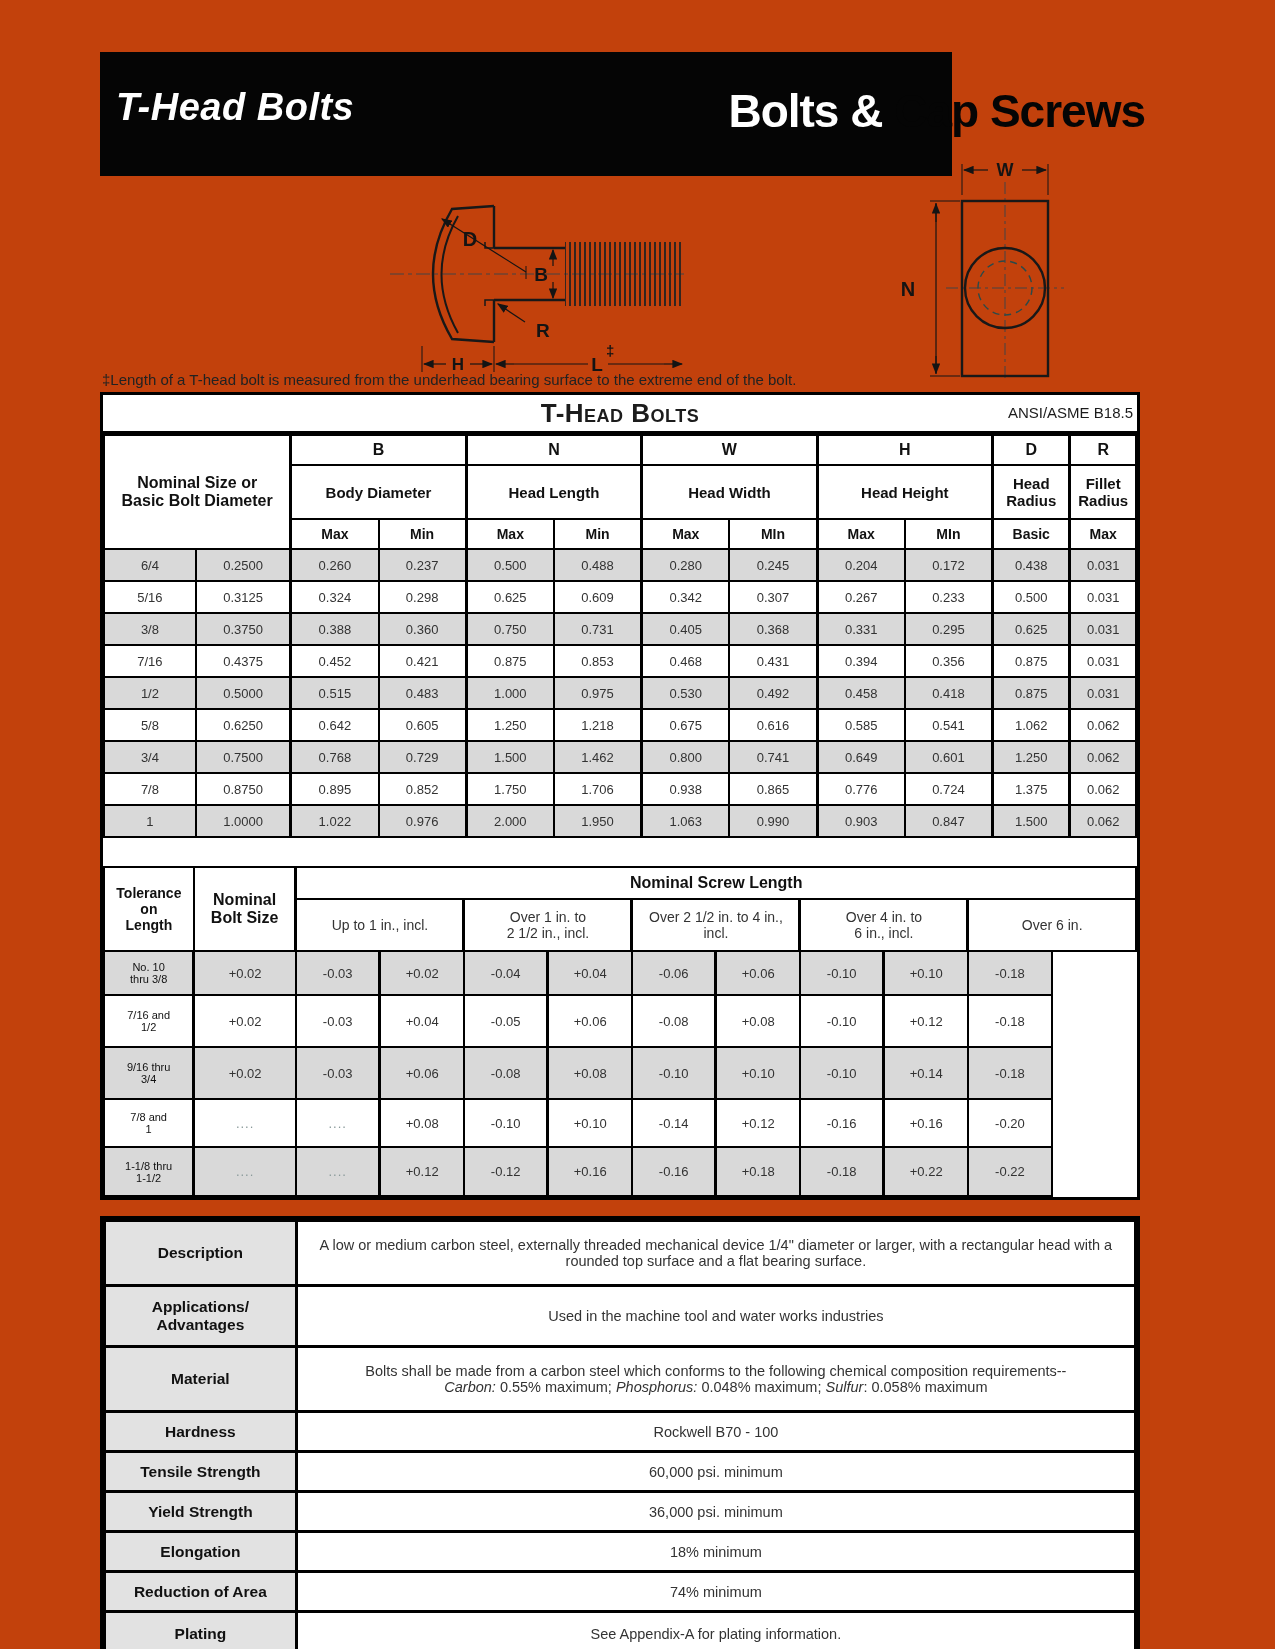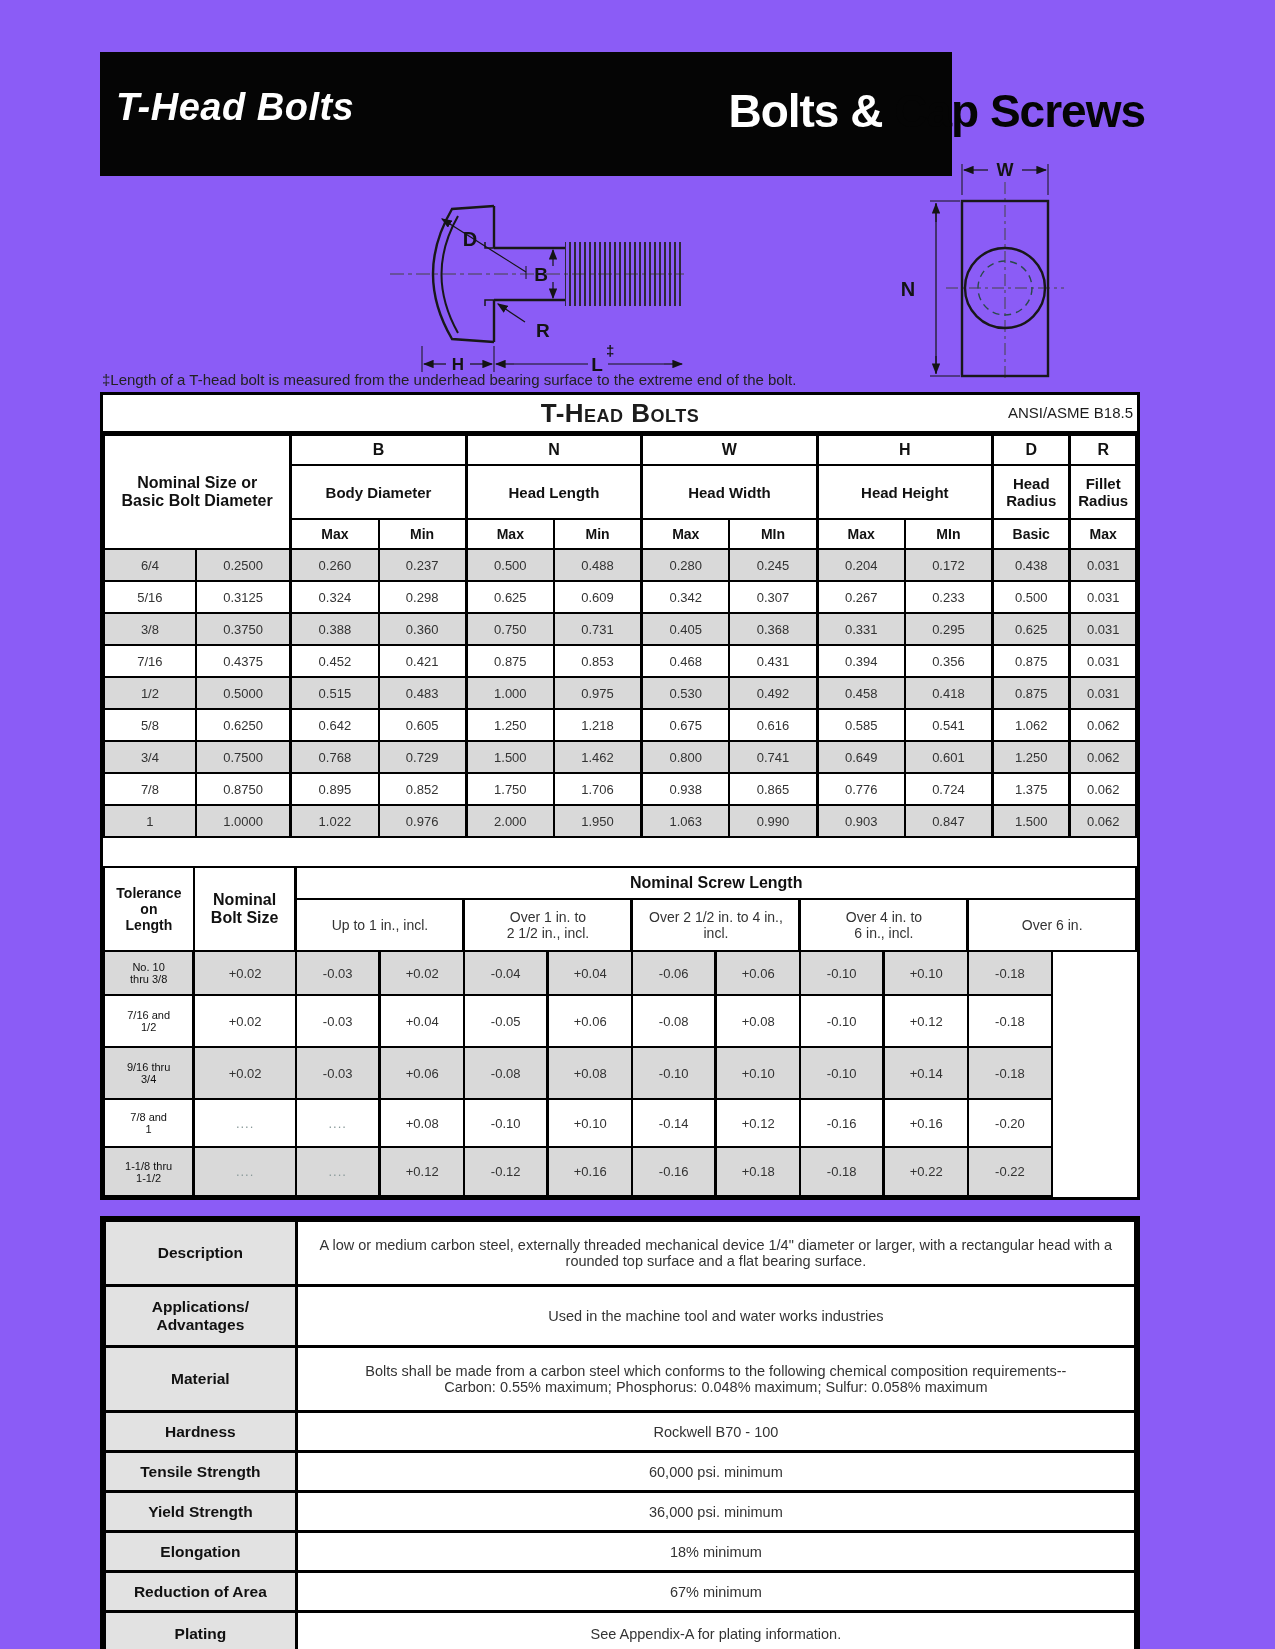--- a/index.html
+++ b/index.html
@@ -1,16 +1,16 @@
 <!DOCTYPE html>
 <html><head>
 <meta charset="utf-8">
 <style>
   html,body{margin:0;padding:0;background:#888;}
-  .page{position:relative;width:1275px;height:1649px;background:#8b5cf6;margin:0 auto;
+  .page{position:relative;width:1275px;height:1649px;background:#c2410c;margin:0 auto;
         font-family:"Liberation Sans", sans-serif;color:#1c1c1c;overflow:hidden;}
 
   
   .black-bar{position:absolute;left:100px;top:52px;width:852px;height:124px;background:#050505;}
   .product-title{position:absolute;left:116px;top:86px;font-size:38px;font-weight:bold;
                  font-style:italic;color:#fff;letter-spacing:.5px;}
   .category-title{position:absolute;top:84px;right:130px;font-size:46px;font-weight:bold;
                   letter-spacing:-1px;white-space:nowrap;}
   .category-title .wt{color:#ffffff;}
   .category-title .bk{color:#050505;}
@@ -61,21 +61,21 @@
   .t-r3 td,.t-r3 th{height:50px;}
   .t-r4 td,.t-r4 th{height:46px;}
   .t-r5 td,.t-r5 th{height:47px;}
   .dots{color:#8a9a9a;letter-spacing:1px;}
   .gap{height:28px;}
 
   
   .spec-table td,.spec-table th{border-width:3px;}
   .spec-label{background:#e2e2e2;font-weight:bold;font-size:15.5px;color:#111;white-space:pre-line;}
   .spec-value{font-size:14.5px;color:#333;padding:2px 16px;}
-  .it{}
+  .it{font-style:italic;}
   .sr1 td,.sr1 th{height:58px;}
   .sr2 td,.sr2 th{height:54px;}
   .sr3 td,.sr3 th{height:58px;}
   .srs td,.srs th{height:33px;}
   .sre td,.sre th{height:38px;}
 </style>
 </head>
 <body>
 
 <div class="page">
@@ -489,21 +489,21 @@
           <tr class="srs">
             <th class="spec-label">Yield Strength</th>
             <td class="spec-value"><span>36,000 psi. minimum</span></td>
           </tr>
           <tr class="srs">
             <th class="spec-label">Elongation</th>
             <td class="spec-value"><span>18% minimum</span></td>
           </tr>
           <tr class="srs">
             <th class="spec-label">Reduction of Area</th>
-            <td class="spec-value"><span>67% minimum</span></td>
+            <td class="spec-value"><span>74% minimum</span></td>
           </tr>
           <tr class="sre">
             <th class="spec-label">Plating</th>
             <td class="spec-value"><span>See Appendix-A for plating information.</span></td>
           </tr>
         </tbody>
     </table>
   </div>
 
 </div>

